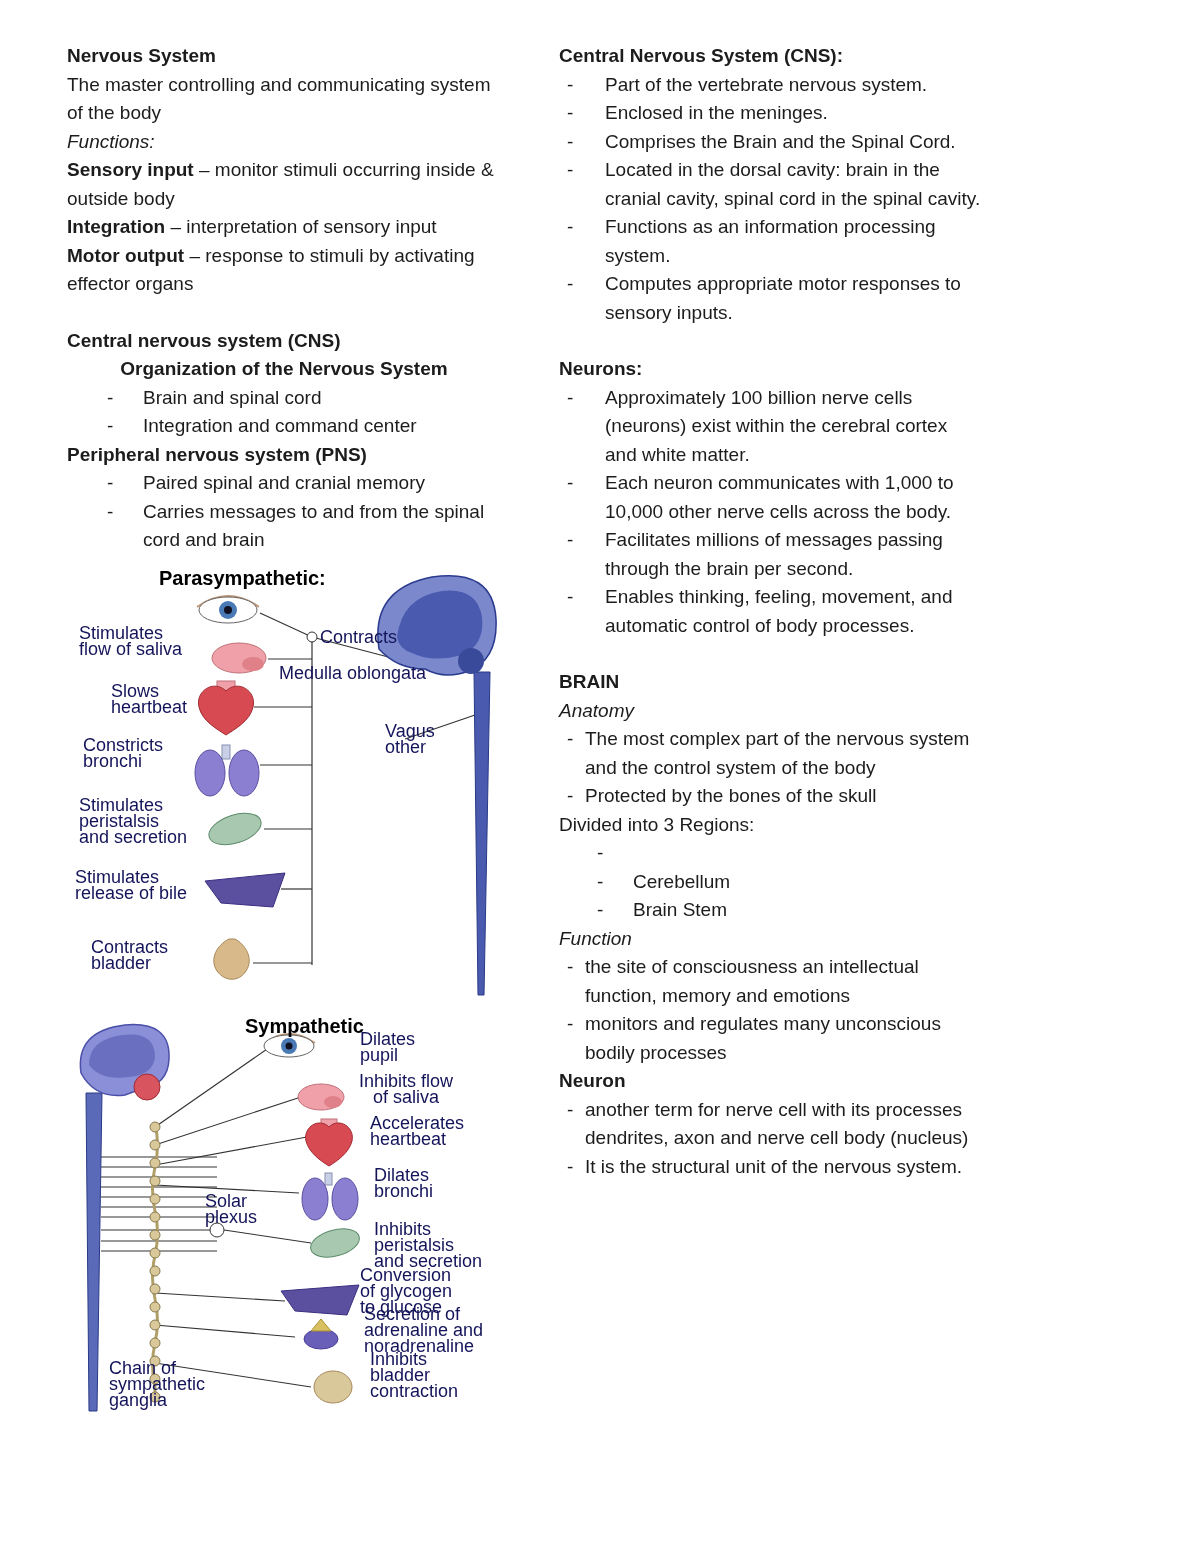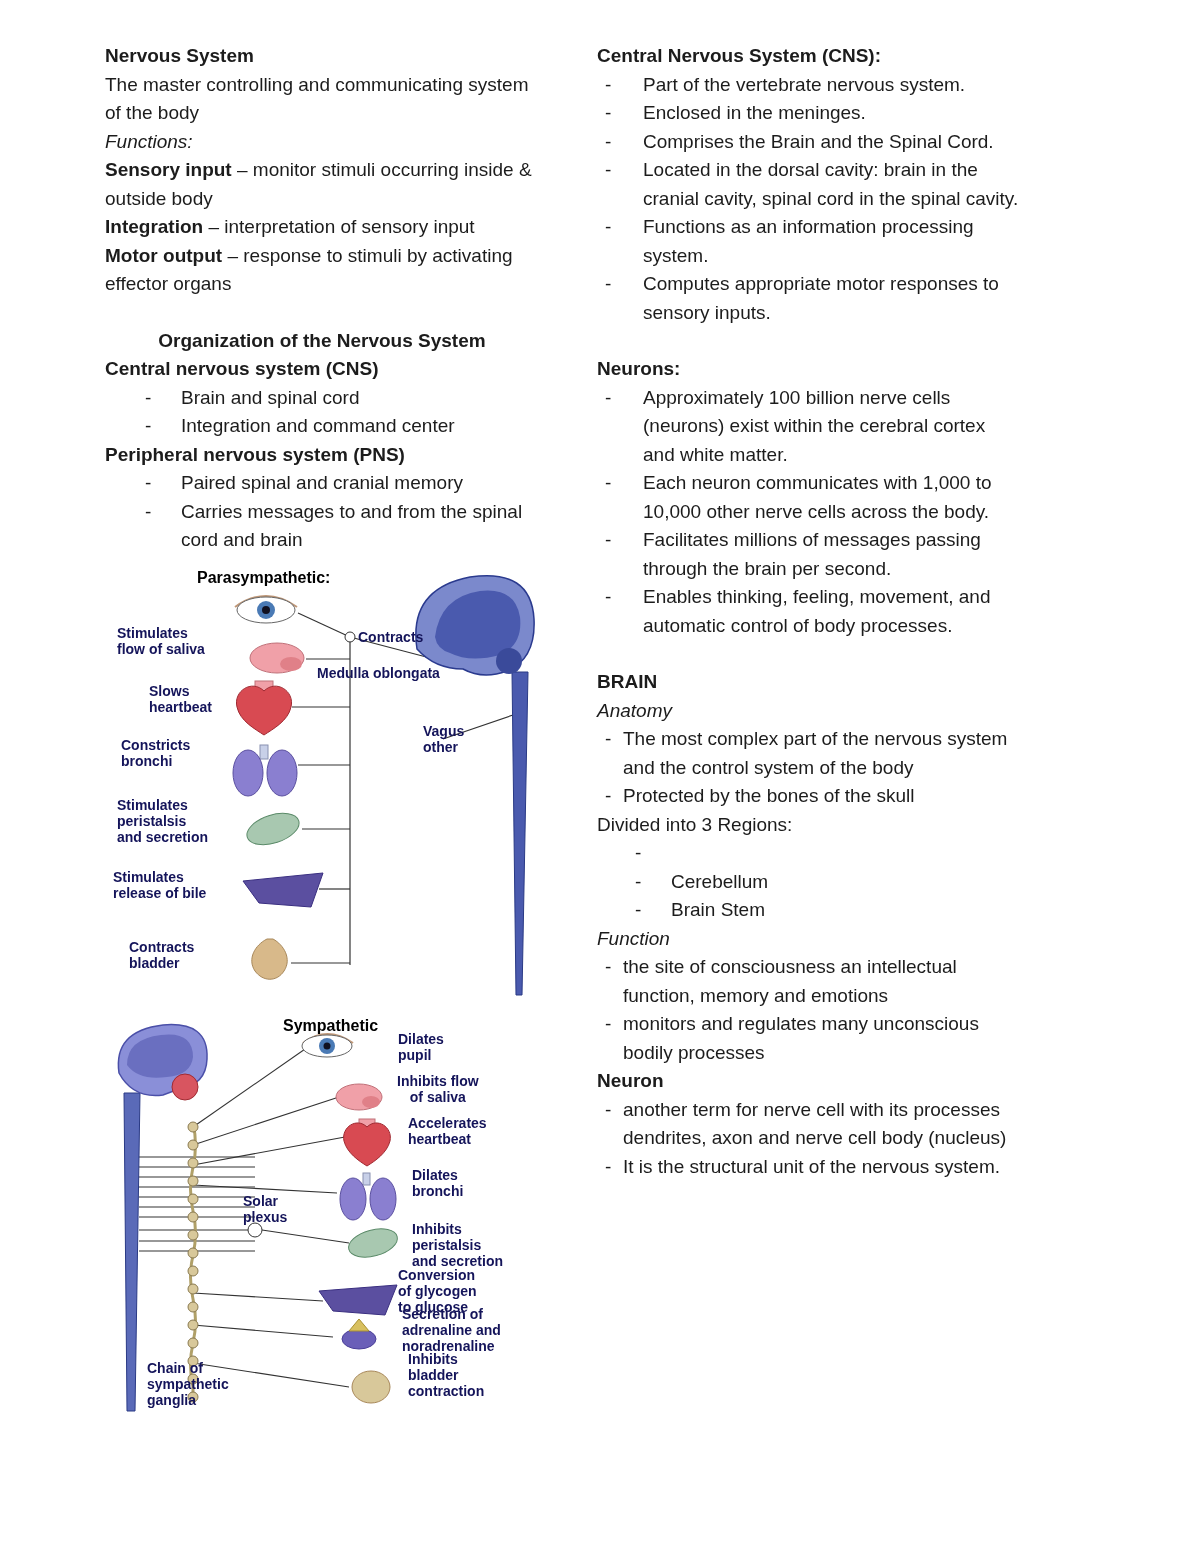--- a/index.html
+++ b/index.html
@@ -2,21 +2,21 @@
 <html><head>
 <meta charset="utf-8">
 <style>
   * { margin:0; padding:0; box-sizing:border-box; }
   html,body { background:#ffffff; }
   body {
     width:1200px; height:1553px; overflow:hidden;
     font-family:"Liberation Sans", sans-serif;
     font-size:19px; line-height:28.5px; color:#1c1c1c;
   }
-  .page { display:flex; padding:42px 30px 0 105px; gap:58px; }
+  .page { display:flex; padding:42px 30px 0 67px; gap:58px; }
   .col-left  { width:434px; flex:none; }
   .col-right { width:425px; flex:none; }
   .b { font-weight:bold; }
   .i { font-style:italic; }
   .center { text-align:center; }
   .gap { height:28px; }
 
   
   .li-l { display:flex; padding-left:40px; }   
   .li-l .dash { width:36px; flex:none; }
@@ -24,23 +24,23 @@
   .li-r .dash { width:38px; flex:none; }
   .li-t { display:flex; padding-left:8px; }    
   .li-t .dash { width:18px; flex:none; }
   .li-g { display:flex; padding-left:38px; }   
   .li-g .dash { width:36px; flex:none; }
   .li-text { flex:1; }
 
   
   .diagram { position:relative; }
   .diagram svg { position:absolute; left:0; top:0; }
-  .dg-title { position:absolute; font-weight:bold; font-size:16px; color:#000; line-height:22px; }
+  .dg-title { position:absolute; font-weight:bold; font-size:20px; color:#000; line-height:22px; }
   .dg-label {
-    position:absolute; font-weight:bold; font-size:14px; line-height:16px;
+    position:absolute; font-weight:normal; font-size:18px; line-height:16px;
     color:#14145a; white-space:pre-line;
   }
   #para-diagram { width:430px; height:434px; margin-top:12px; }
   #sym-diagram  { width:430px; height:402px; margin-top:14px; }
 </style>
 </head>
 <body>
 
 <div class="page">
 
@@ -48,22 +48,22 @@
     <div class="b">Nervous System</div>
     <div>The master controlling and communicating system of the body</div>
     <div class="i">Functions:</div>
 
     <div><span class="b">Sensory input</span><span> – monitor stimuli occurring inside &amp; outside body</span></div>
     <div><span class="b">Integration</span><span> – interpretation of sensory input</span></div>
     <div><span class="b">Motor output</span><span> – response to stimuli by activating effector organs</span></div>
 
     <div class="gap"></div>
 
+    <div class="b">Central nervous system (CNS)</div>
     <div class="b center">Organization of the Nervous System</div>
-    <div class="b">Central nervous system (CNS)</div>
 
     <div class="li-l">
         <span class="dash">-</span>
         <span class="li-text">Brain and spinal cord</span>
       </div>
     <div class="li-l">
         <span class="dash">-</span>
         <span class="li-text">Integration and command center</span>
       </div>
 

